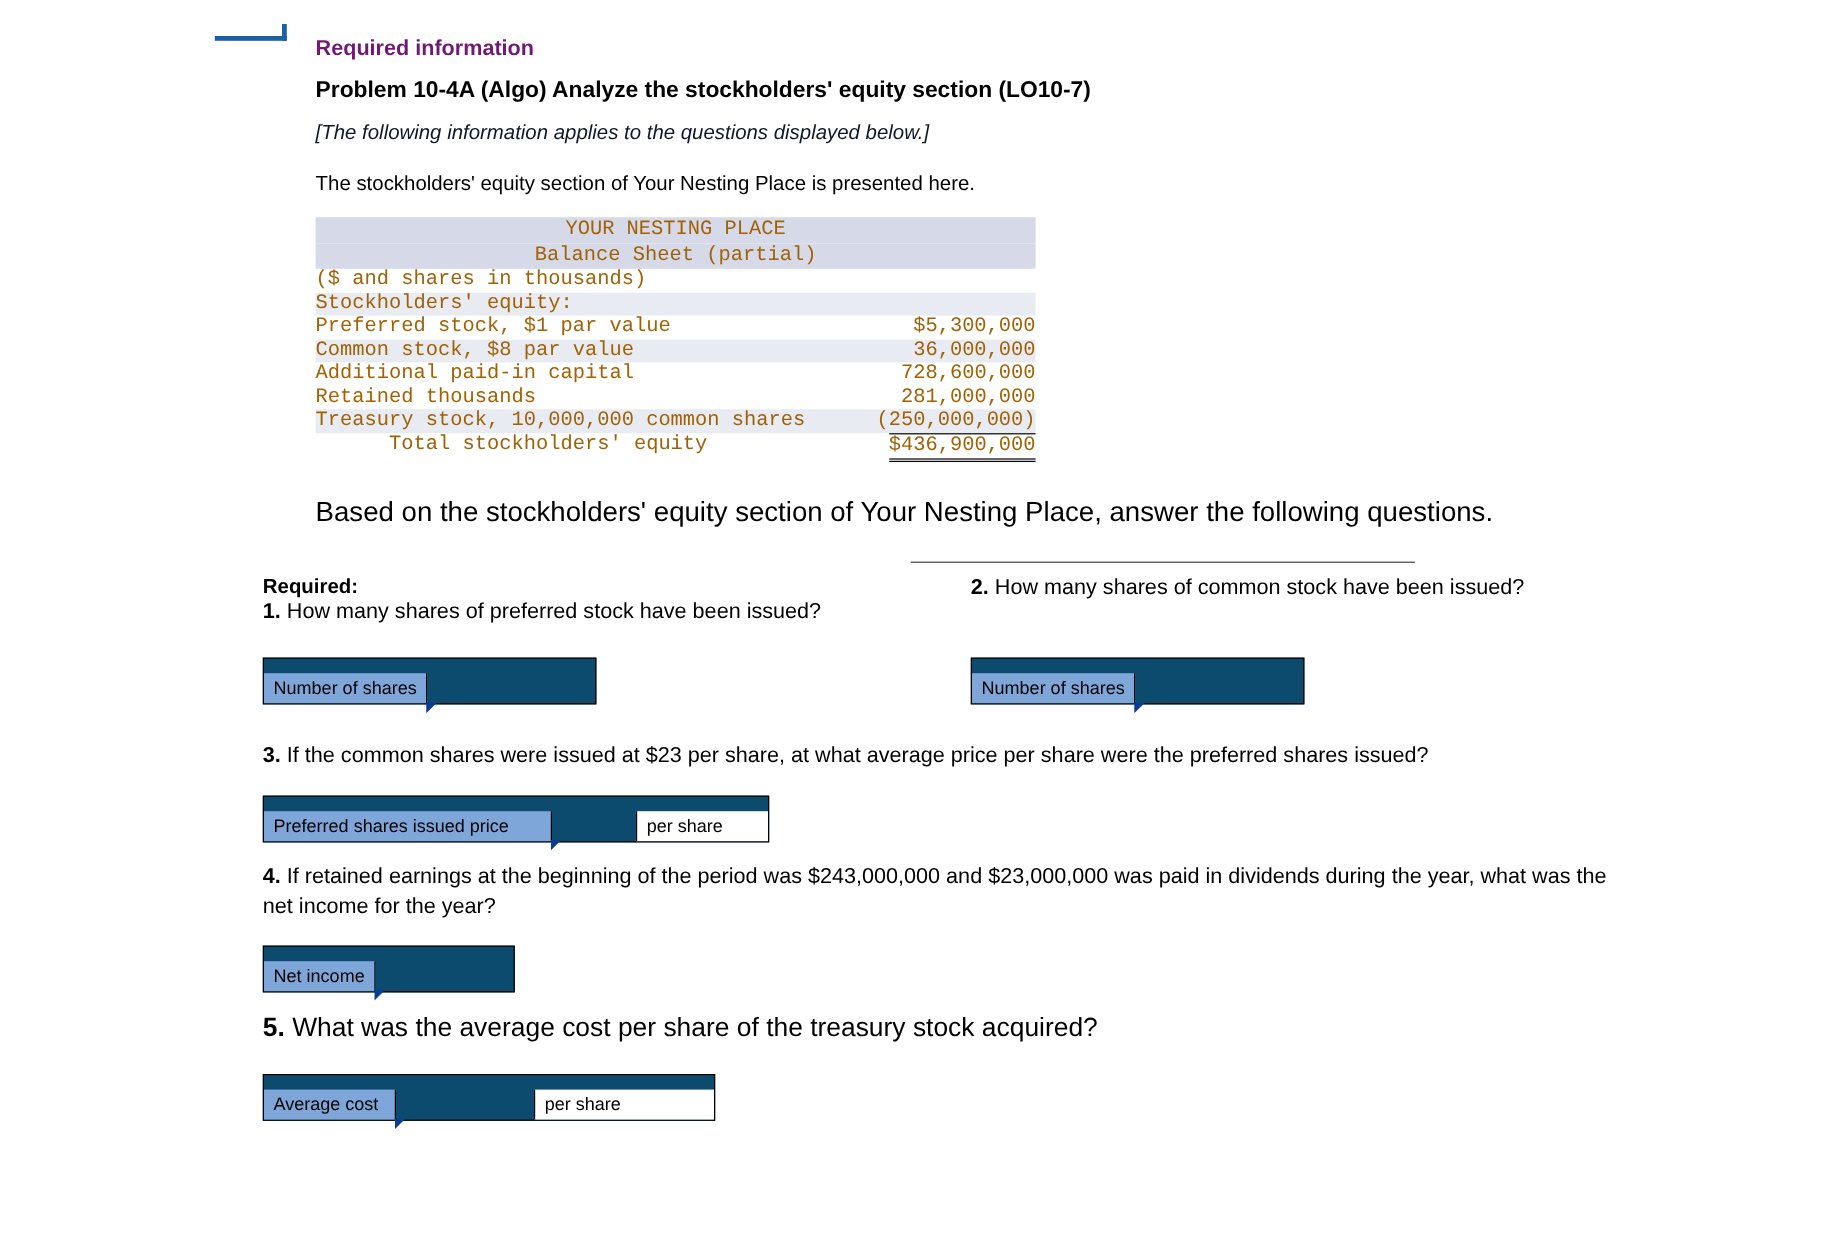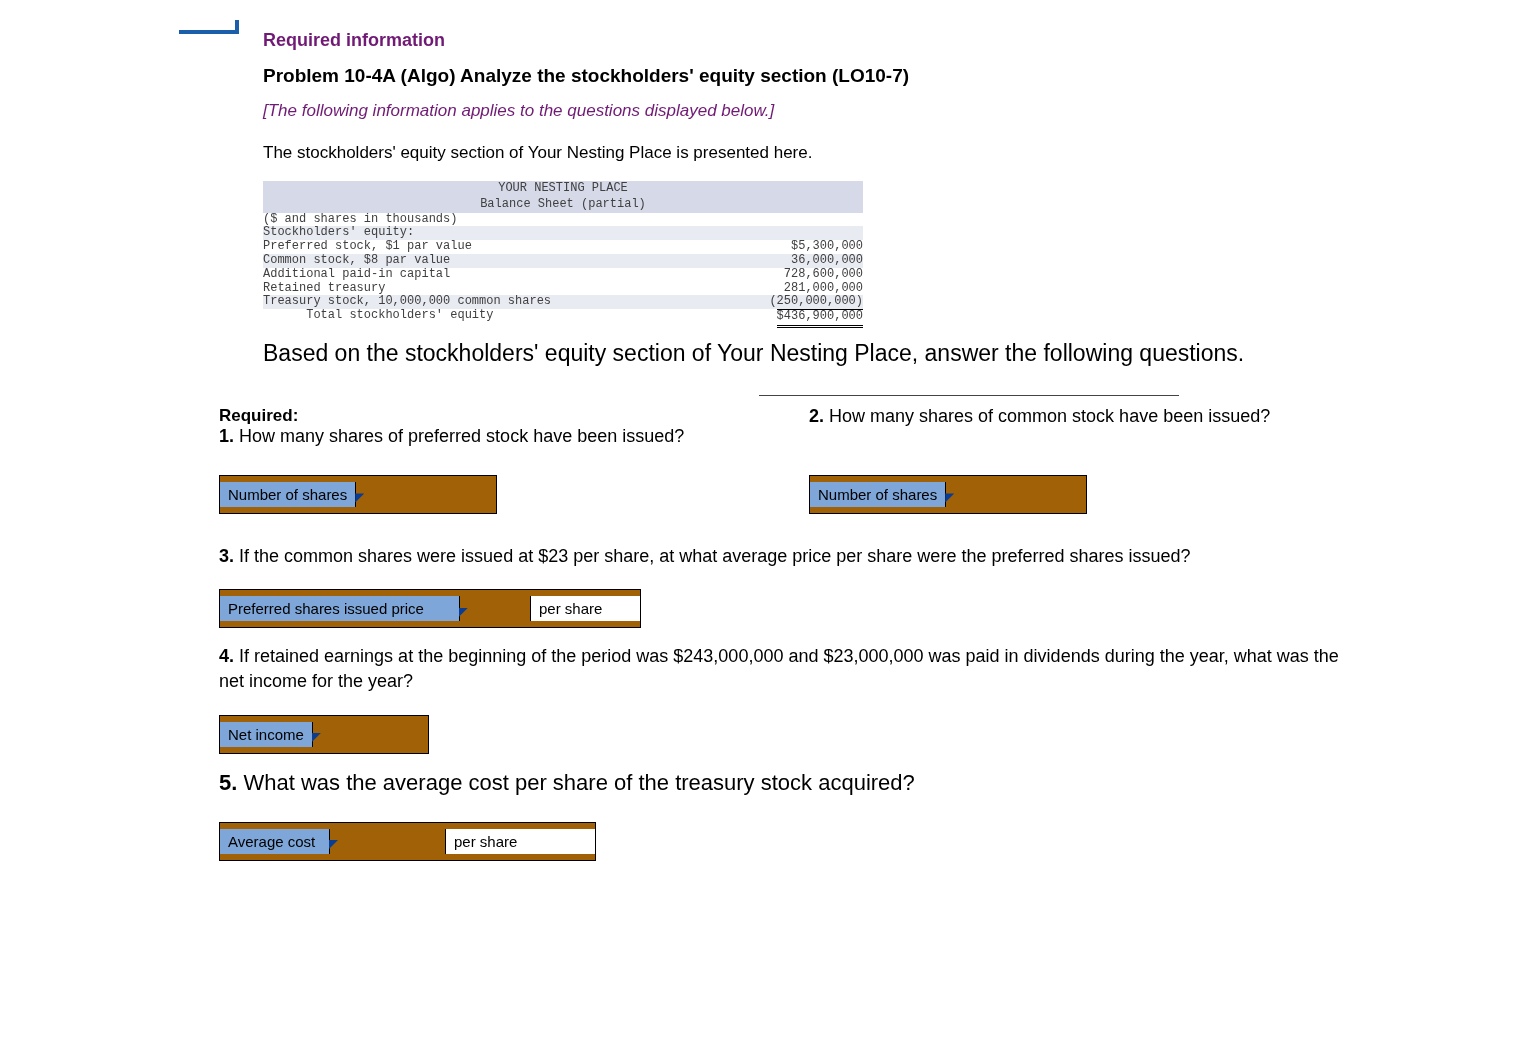--- a/index.html
+++ b/index.html
@@ -36,34 +36,34 @@
     font-size: 19px;
     margin-bottom: 14px;
     margin-left: 44px;
     color: #000;
   }
   .applies {
     font-style: italic;
     font-size: 17px;
     margin-bottom: 22px;
     margin-left: 44px;
-    color: #701a75;
+    color: #0f172a;
   }
   .intro {
     font-size: 17px;
     margin-bottom: 18px;
     margin-left: 44px;
   }
   .balance-sheet {
     margin-left: 44px;
-    margin-bottom: 12px;
+    margin-bottom: 28px;
     font-family: "Courier New", Courier, monospace;
-    font-size: 12px;
+    font-size: 17px;
     line-height: 1.15;
-    color: #404040;
+    color: #a16207;
     width: 600px;
   }
   .bs-hdr {
     background: #d6d9e8;
     text-align: center;
     padding: 1px 0;
     white-space: pre;
   }
   .bs-row {
     display: flex;
@@ -96,23 +96,23 @@
     gap: 50px;
     margin-bottom: 28px;
   }
   .qcol { flex: 1; }
   .qtext {
     font-size: 18px;
   }
   .qtext b { font-weight: 700; }
   .input-group {
     display: inline-flex;
-    align-items: center;
+    align-items: flex-end;
     border: 1px solid #000;
-    background: #a16207;
+    background: #0c4a6e;
     font-size: 15px;
     height: 39px;
   }
   .input-label {
     background: #7ea6d9;
     padding: 4px 8px;
     border-right: 1px solid #000;
     display: flex;
     align-items: center;
     white-space: nowrap;
@@ -181,21 +181,21 @@
       </div>
     <div class="bs-row bs-shade">
         <span class="bs-label">Common stock, $8 par value</span>
         <span class="bs-val">36,000,000</span>
       </div>
     <div class="bs-row">
         <span class="bs-label">Additional paid-in capital</span>
         <span class="bs-val">728,600,000</span>
       </div>
     <div class="bs-row">
-        <span class="bs-label">Retained treasury</span>
+        <span class="bs-label">Retained thousands</span>
         <span class="bs-val">281,000,000</span>
       </div>
     <div class="bs-row bs-shade">
         <span class="bs-label">Treasury stock, 10,000,000 common shares</span>
         <span class="bs-val">(250,000,000)</span>
       </div>
     <div class="bs-row bs-line-dbl">
         <span class="bs-label">      Total stockholders' equity</span>
         <span class="bs-val">$436,900,000</span>
       </div>

